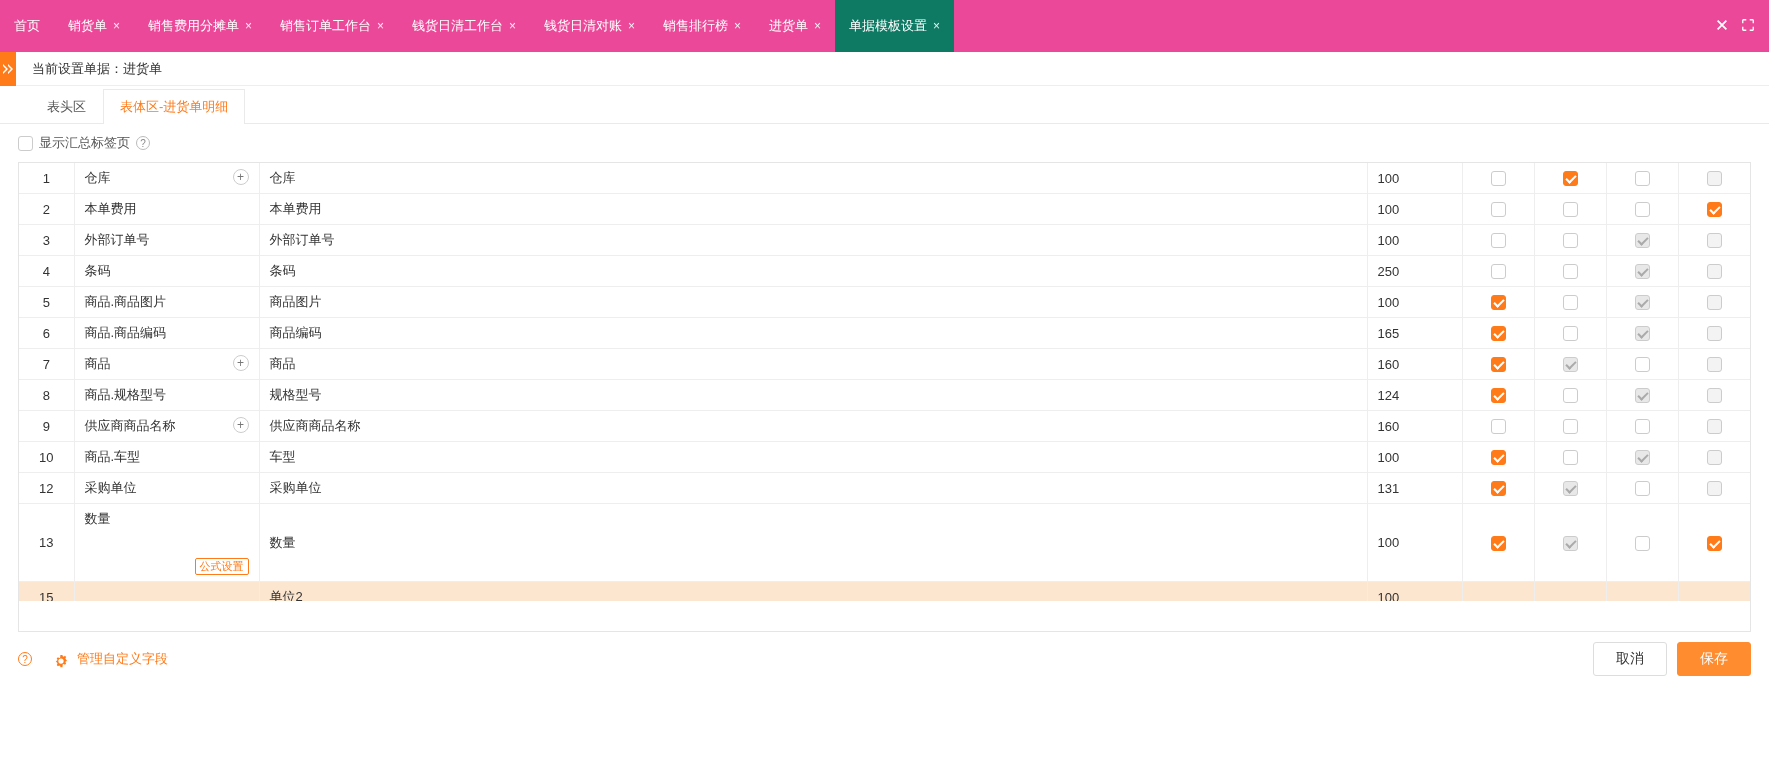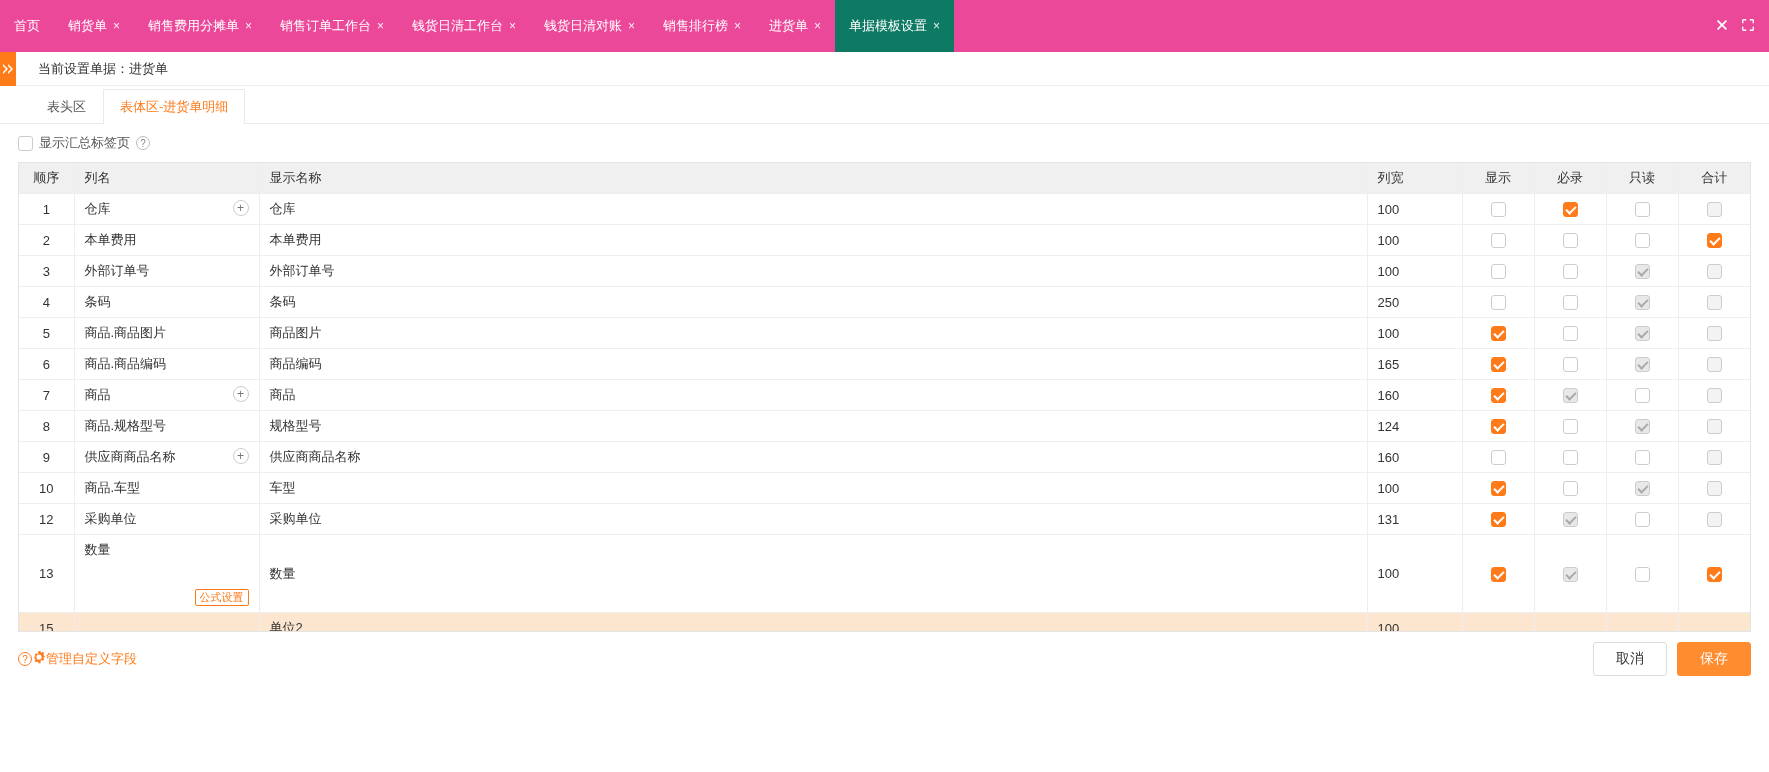--- a/index.html
+++ b/index.html
@@ -11,21 +11,21 @@
 .top-tab.active { background: #0e7a64; }
 .top-tab .close { margin-left: 6px; font-size: 12px; opacity: .9; }
 .top-tabs .spacer { flex: 1; }
 .top-right { display: flex; align-items: center; gap: 12px; padding: 0 14px; }
 .top-right svg { width: 14px; height: 14px; fill: #fff; }
 
 
 .setting-line { display: flex; align-items: center; height: 34px; border-bottom: 1px solid #eee; }
 .setting-chevron { width: 16px; height: 34px; background: #ff7b1a; display: flex; align-items: center; justify-content: center; }
 .setting-chevron svg { width: 10px; height: 10px; fill: #fff; }
-.setting-text { padding-left: 22px; color: #333; }
+.setting-text { padding-left: 16px; color: #333; }
 
 
 .sub-tabs { display: flex; align-items: flex-end; height: 38px; padding-left: 30px; border-bottom: 1px solid #eaeaea; }
 .sub-tab { padding: 8px 16px; cursor: pointer; color: #555; border: 1px solid transparent; border-bottom: none; position: relative; top: 1px; }
 .sub-tab.active { color: #ff7b1a; border-color: #eaeaea; background: #fff; }
 
 
 .opt-row { display: flex; align-items: center; gap: 6px; padding: 10px 18px; color: #555; }
 .help-icon { display:inline-flex; width:14px; height:14px; border:1px solid #bbb; border-radius:50%; align-items:center; justify-content:center; font-size:10px; color:#888; }
 
@@ -54,21 +54,21 @@
 
 .ck { -webkit-appearance: none; appearance: none; width:15px; height:15px; border:1px solid #ccc; border-radius:3px; background:#fff; position:relative; cursor:pointer; vertical-align:middle; }
 .ck:checked { background:#ff7b1a; border-color:#ff7b1a; }
 .ck:checked::after { content:""; position:absolute; left:4px; top:1px; width:4px; height:8px; border:solid #fff; border-width:0 2px 2px 0; transform:rotate(45deg); }
 .ck:disabled { background:#f3f3f3; cursor:default; }
 .ck:disabled:checked { background:#e8e8e8; border-color:#ccc; }
 .ck:disabled:checked::after { border-color:#aaa; }
 
 
 .footer { display:flex; align-items:center; padding: 10px 18px 14px; }
-.footer-left { display:flex; align-items:flex-start; gap:0; color:#ff7b1a; cursor:pointer; }
+.footer-left { display:flex; align-items:flex-end; gap:9px; color:#ff7b1a; cursor:pointer;padding-left:22px; }
 .footer .spacer { flex:1; }
 .btn { min-width:74px; height:34px; border:1px solid #ddd; background:#fff; border-radius:3px; cursor:pointer; margin-left:10px; color:#333; font-size:14px; }
 .btn.primary { background:#ff8c2e; border-color:#ff8c2e; color:#fff; }
 .gear { display:inline-flex; width:14px; height:14px; }
 .gear svg { width:14px; height:14px; fill:#ff7b1a; }
 </style>
 </head>
 <body>
 
 <div class="top-tabs" id="top-tabs">
@@ -133,44 +133,20 @@
     <div class="sub-tab active">表体区-进货单明细</div>
   </div>
 
 <div class="opt-row">
   <input type="checkbox" class="ck" style="">
   <span>显示汇总标签页</span>
   <span class="help-icon">?</span>
 </div>
 
 <div class="table-wrap">
-  <table class="tbl">
-    <colgroup>
-      <col class="col-seq">
-        <col class="col-name">
-        <col class="col-disp">
-      <col class="col-width">
-        <col class="col-chk">
-        <col class="col-chk">
-        <col class="col-chk">
-        <col class="col-last">
-    </colgroup>
-    <thead>
-      <tr>
-        <th class="center">顺序</th>
-        <th>列名</th>
-        <th>显示名称</th>
-        <th>列宽</th>
-        <th class="center">显示</th>
-        <th class="center">必录</th>
-        <th class="center">只读</th>
-        <th class="center" style="border-right:none">合计</th>
-      </tr>
-    </thead>
-  </table>
   <div class="tbody-scroll">
     <table class="tbl">
       <colgroup>
         <col class="col-seq">
           <col class="col-name">
           <col class="col-disp">
         <col class="col-width">
           <col class="col-chk">
           <col class="col-chk">
           <col class="col-chk">

